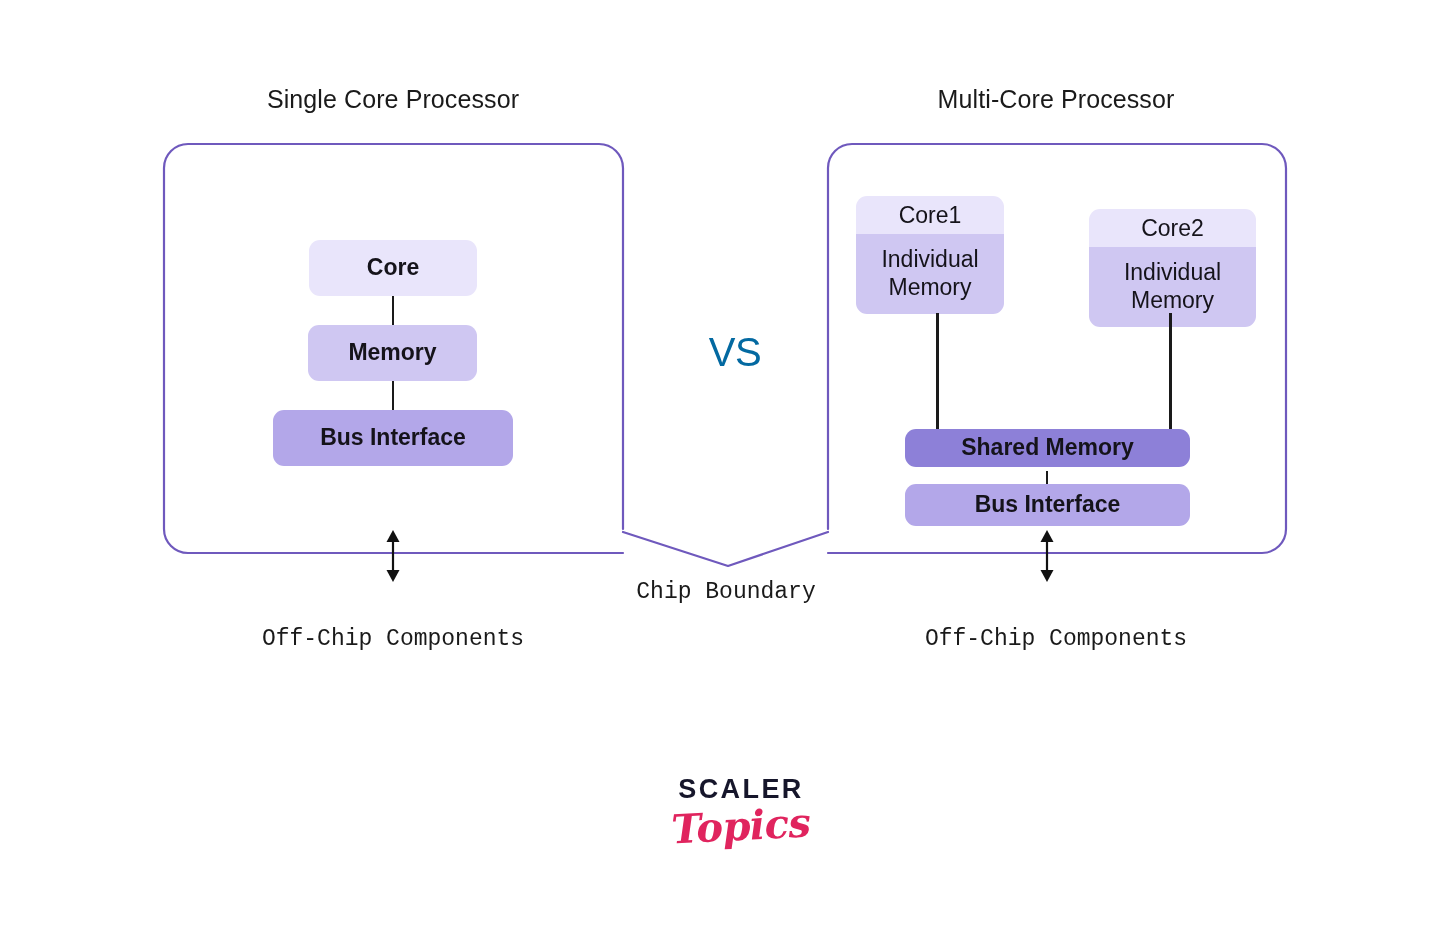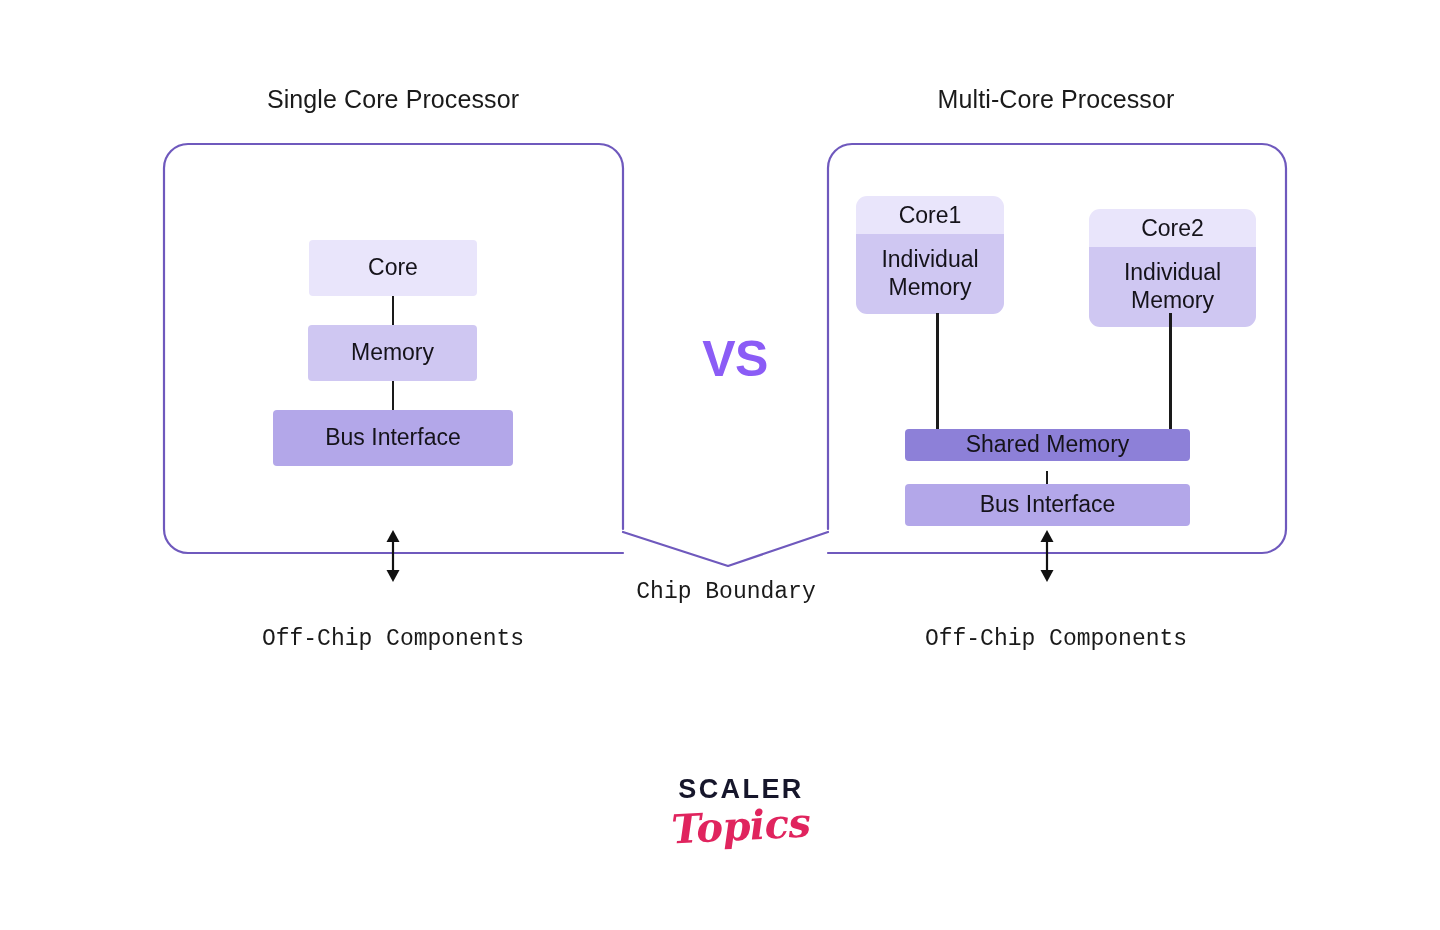--- a/index.html
+++ b/index.html
@@ -44,27 +44,27 @@
     color: #1a1a1a;
     white-space: nowrap;
   }
   #title-single { left: 177px; top: 85px; width: 400px; }
   #title-multi  { left: 840px; top: 85px; width: 400px; }
 
   
   .block {
     position: absolute;
     box-sizing: border-box;
-    border-radius: 4px;
+    border-radius: 11px;
     display: flex;
     align-items: center;
     justify-content: center;
     text-align: center;
     font-size: 23px;
-    font-weight: 400;
+    font-weight: 700;
     color: #15131a;
     line-height: 1.2;
     user-select: none;
   }
 
   
   #block-core         { left: 293px; top: 240px; width: 168px; height: 56px;  background: #e9e5fb; }
   #block-memory       { left: 292px; top: 325px; width: 169px; height: 56px;  background: #cfc7f2; }
   #block-bus-left     { left: 257px; top: 410px; width: 240px; height: 56px;  background: #b3a7e9; }
 
@@ -95,21 +95,21 @@
     display: flex;
     flex-direction: column;
     align-items: center;
     justify-content: center;
     font-size: 23px;
     line-height: 1.22;
     color: #15131a;
     padding-bottom: 2px;
   }
 
-  #block-shared-mem { left: 889px; top: 429px; width: 285px; height: 32px; background: #8d80d8; }
+  #block-shared-mem { left: 889px; top: 429px; width: 285px; height: 38px; background: #8d80d8; }
   #block-bus-right  { left: 889px; top: 484px; width: 285px; height: 42px; background: #b3a7e9; }
 
   
   .conn {
     position: absolute;
     background: #1a1a1a;
   }
   #conn-core-mem    { left: 376px; top: 296px; width: 1.6px; height: 30px; }
   #conn-mem-bus     { left: 376px; top: 381px; width: 1.6px; height: 30px; }
   #conn-core1-shm   { left: 920px; top: 313px; width: 3px;   height: 117px; }
@@ -137,24 +137,24 @@
   #label-chip-boundary { left: 560px; top: 579px; width: 300px; }
   #label-offchip-left  { left: 197px; top: 626px; width: 360px; }
   #label-offchip-right { left: 860px; top: 626px; width: 360px; }
 
   #label-vs {
     position: absolute;
     left: 659px;
     top: 330px;
     width: 120px;
     text-align: center;
-    font-size: 50px;
-    font-weight: 700;
+    font-size: 40px;
+    font-weight: 400;
     letter-spacing: -0.5px;
-    color: #8b5cf6;
+    color: #0369a1;
   }
 
   
   #logo-scaler-topics {
     position: absolute;
     left: 640px;
     top: 742px;
     width: 170px;
     text-align: center;
   }

